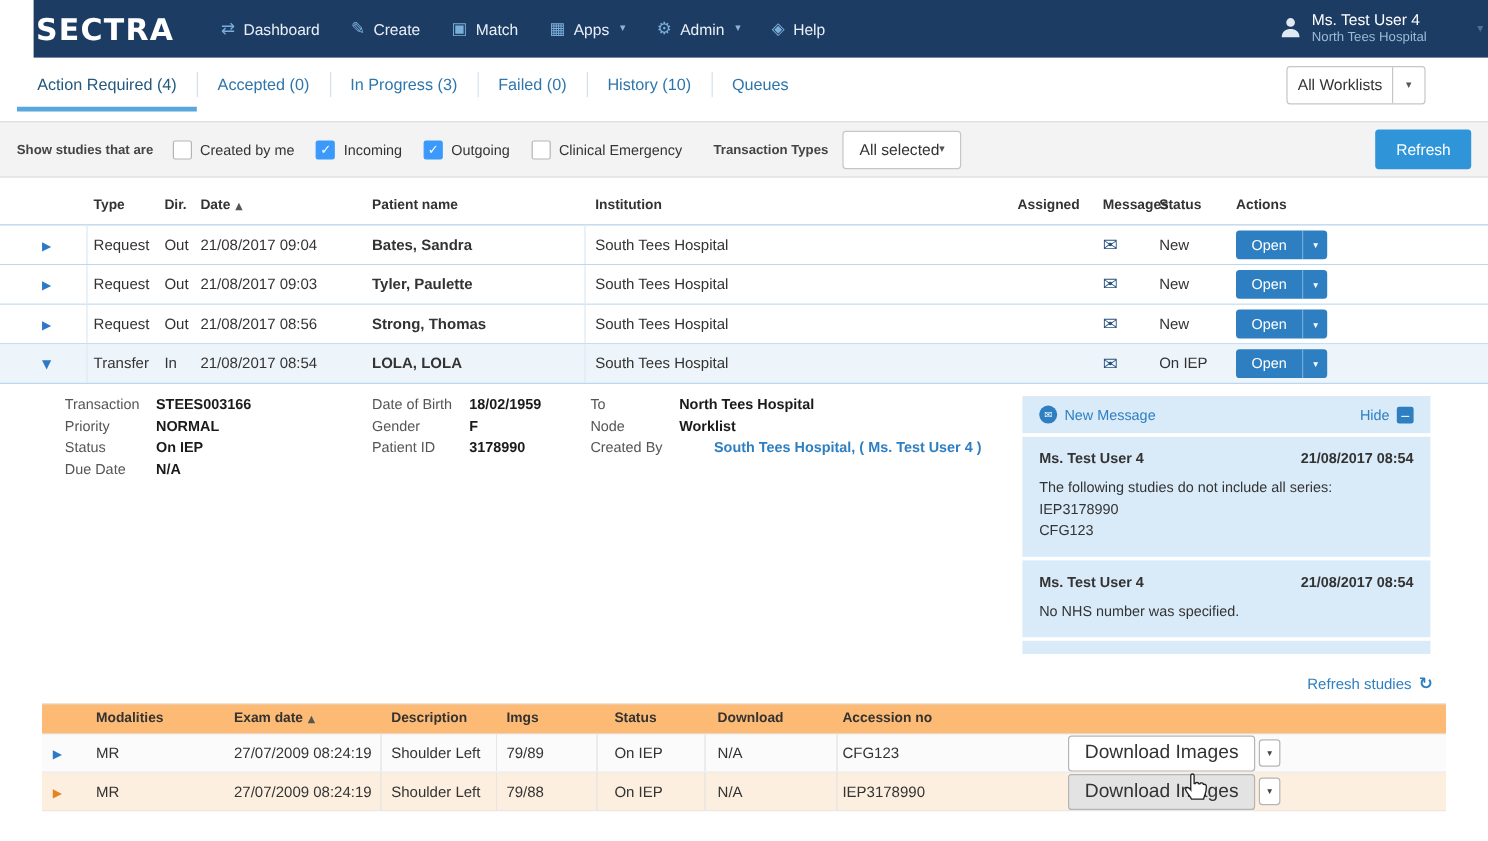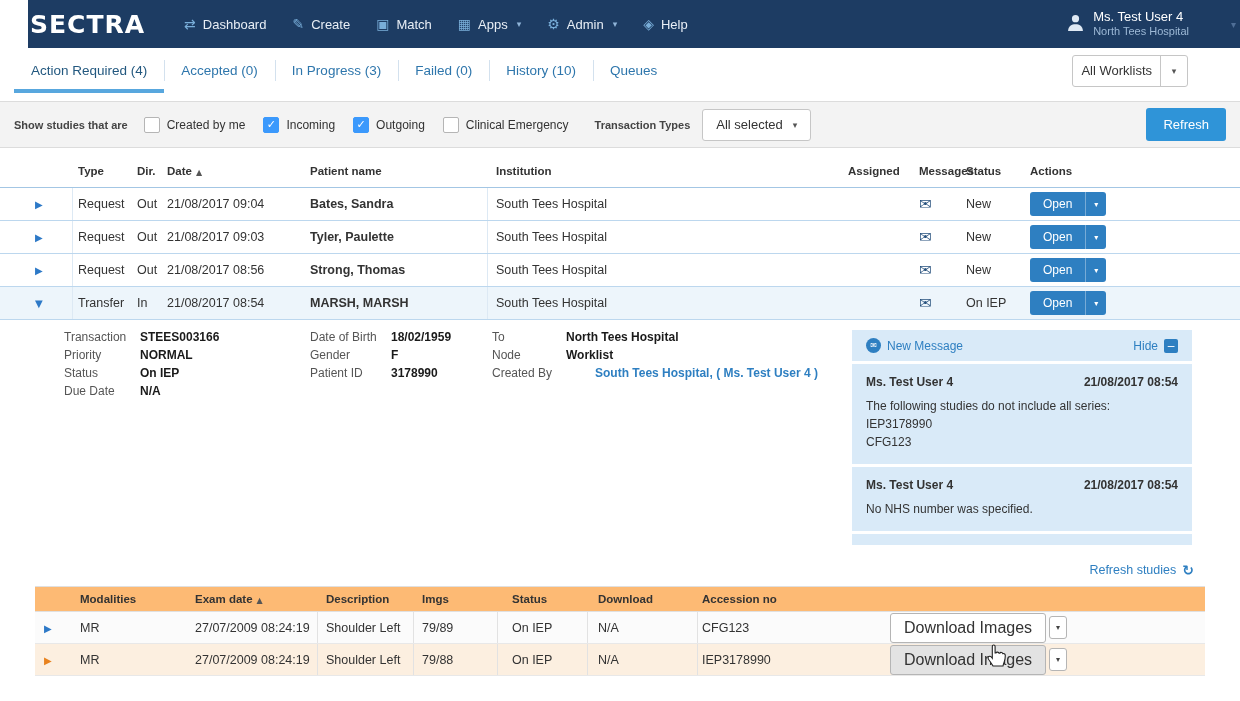--- a/index.html
+++ b/index.html
@@ -33,21 +33,21 @@
   .worklists-caret { display: flex; align-items: center; justify-content: center; width: 27px; border-left: 1px solid #c6c6c6; color: #555; font-size: 9px; }
 
   
   .filterbar { margin-top: 8px; height: 47px; background: #f3f3f3; border-top: 1px solid #dcdcdc; border-bottom: 1px solid #dcdcdc; display: flex; align-items: center; padding: 0 14px; }
   .filter-intro { font-size: 11px; font-weight: bold; color: #444; margin-right: 16px; }
   .checkbox { display: flex; align-items: center; gap: 7px; margin-right: 18px; cursor: pointer; }
   .box { width: 16px; height: 16px; background: #fff; border: 1px solid #b5b5b5; border-radius: 2px; display: inline-flex; align-items: center; justify-content: center; }
   .box.checked { background: #3b99fc; border-color: #3b99fc; color: #fff; font-size: 11px; font-weight: bold; }
   .checkbox-label { font-size: 12px; color: #333; }
   .tt-label { font-size: 11px; font-weight: bold; color: #444; margin: 0 12px 0 8px; }
-  .tt-select { height: 32px; background: #fff; border: 1px solid #c6c6c6; border-radius: 3px; display: flex; align-items: center; gap: 10px; padding: 0 13px; cursor: pointer; }
+  .tt-select { height: 32px; background: #fff; border: 1px solid #c6c6c6; border-radius: 3px; display: flex; align-items: center; padding: 0 13px; cursor: pointer; }
   .sel-caret { font-size: 9px; color: #555; }
   .refresh-btn { margin-left: auto; background: #2f94d8; color: #fff; border: none; border-radius: 3px; font-size: 13px; padding: 9px 17px; cursor: pointer; font-family: inherit; }
 
   
   .txn-table { margin-top: 6px; }
   .txn-header { display: flex; align-items: center; height: 34px; font-size: 11.5px; font-weight: bold; color: #333; border-bottom: 1px solid #a3c6e4; }
   .txn-row { display: flex; align-items: center; height: 33px; font-size: 12.5px; border-bottom: 1px solid #bcd7ee; background: #fff; cursor: pointer; }
   .txn-row.expanded { background: #edf5fb; border-bottom: 1px solid #bcd7ee; }
   .c-arrow { width: 72px; padding-left: 35px; }
   .c-type { width: 65px; padding-left: 6px; box-shadow: inset 1px 0 0 #dde9f4; align-self: stretch; display: flex; align-items: center; }
@@ -66,21 +66,21 @@
   .tri.orange { color: #e8821e; }
   .sort-icon { font-size: 8px; color: #555; margin-left: 4px; }
   .env { color: #27517d; font-size: 15px; cursor: pointer; }
   .open-btn { display: inline-flex; align-items: stretch; height: 24px; background: #2e7fc1; border-radius: 3px; overflow: hidden; color: #fff; font-size: 12px; cursor: pointer; }
   .open-label { display: flex; align-items: center; padding: 0 13px; }
   .open-caret { display: flex; align-items: center; padding: 0 8px; border-left: 1px solid rgba(255,255,255,.35); font-size: 8px; }
 
   
   .detail { position: relative; height: 266px; background: #fff; }
   .fgroup { position: absolute; top: 8px; }
-  .fgroup1 { left: 64px; }
+  .fgroup1 { left: 54px; }
   .fgroup2 { left: 310px; }
   .fgroup3 { left: 492px; }
   .f-row { display: flex; line-height: 18px; font-size: 12px; }
   .f-label { color: #555; }
   .fgroup1 .f-label { width: 76px; }
   .fgroup2 .f-label { width: 81px; }
   .fgroup3 .f-label { width: 74px; }
   .f-value { font-weight: bold; color: #1a1a1a; white-space: nowrap; }
   .f-value.link { color: #2e7fc1; cursor: pointer; margin-left: 29px; }
 
@@ -279,21 +279,21 @@
           <span class="open-label">Open</span>
           <span class="open-caret icon-glyph">▾</span>
         </span></span>
   </div>
 
   <div class="txn-row expanded">
     <span class="c-arrow"><span class="tri icon-glyph">▼</span></span>
     <span class="c-type">Transfer</span>
     <span class="c-dir">In</span>
     <span class="c-date">21/08/2017 08:54</span>
-    <span class="c-patient">MARSH, MARSH</span>
+    <span class="c-patient">LOLA, LOLA</span>
     <span class="c-inst">South Tees Hospital</span>
     <span class="c-assigned"></span>
     <span class="c-msg"><span class="env icon-glyph">✉</span></span>
     <span class="c-status">On IEP</span>
     <span class="c-actions"><span class="open-btn">
           <span class="open-label">Open</span>
           <span class="open-caret icon-glyph">▾</span>
         </span></span>
   </div>
 </div>

